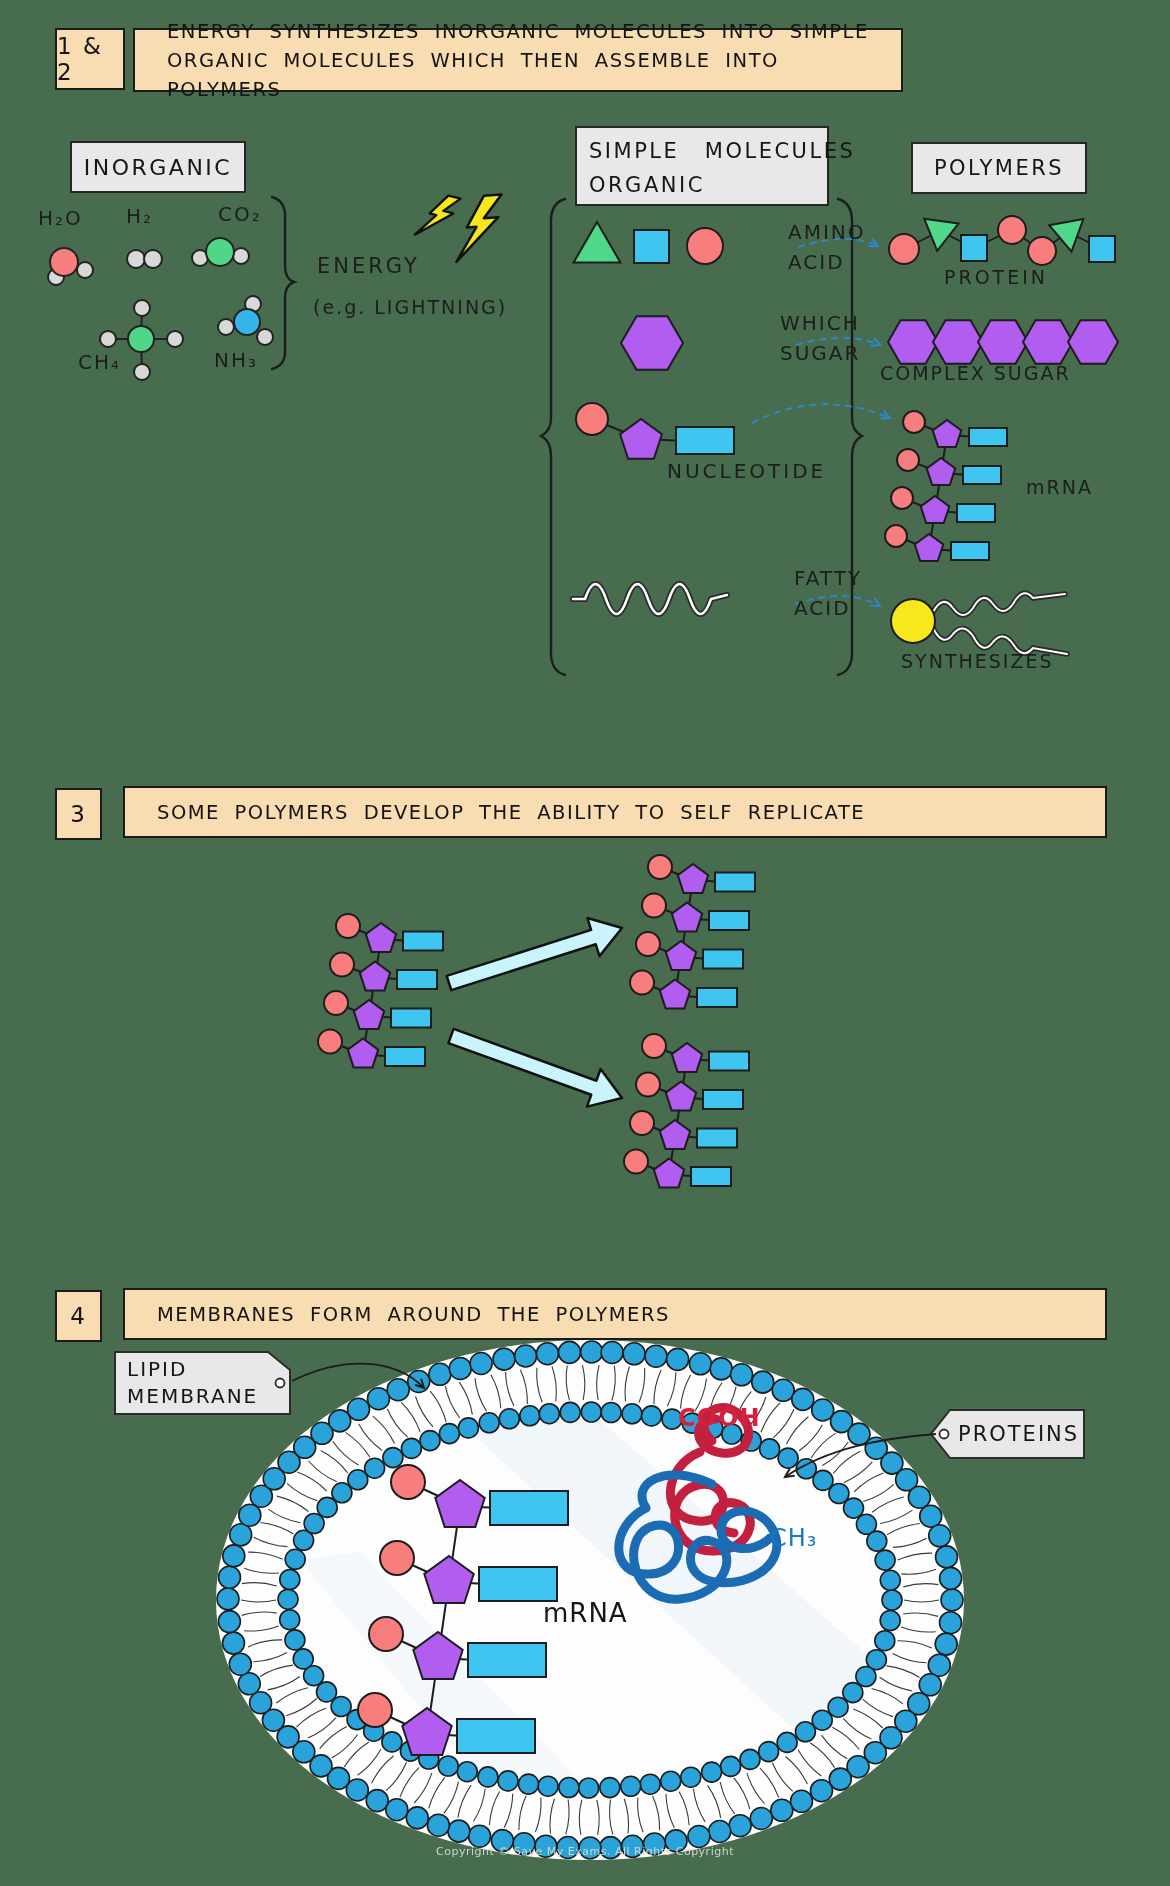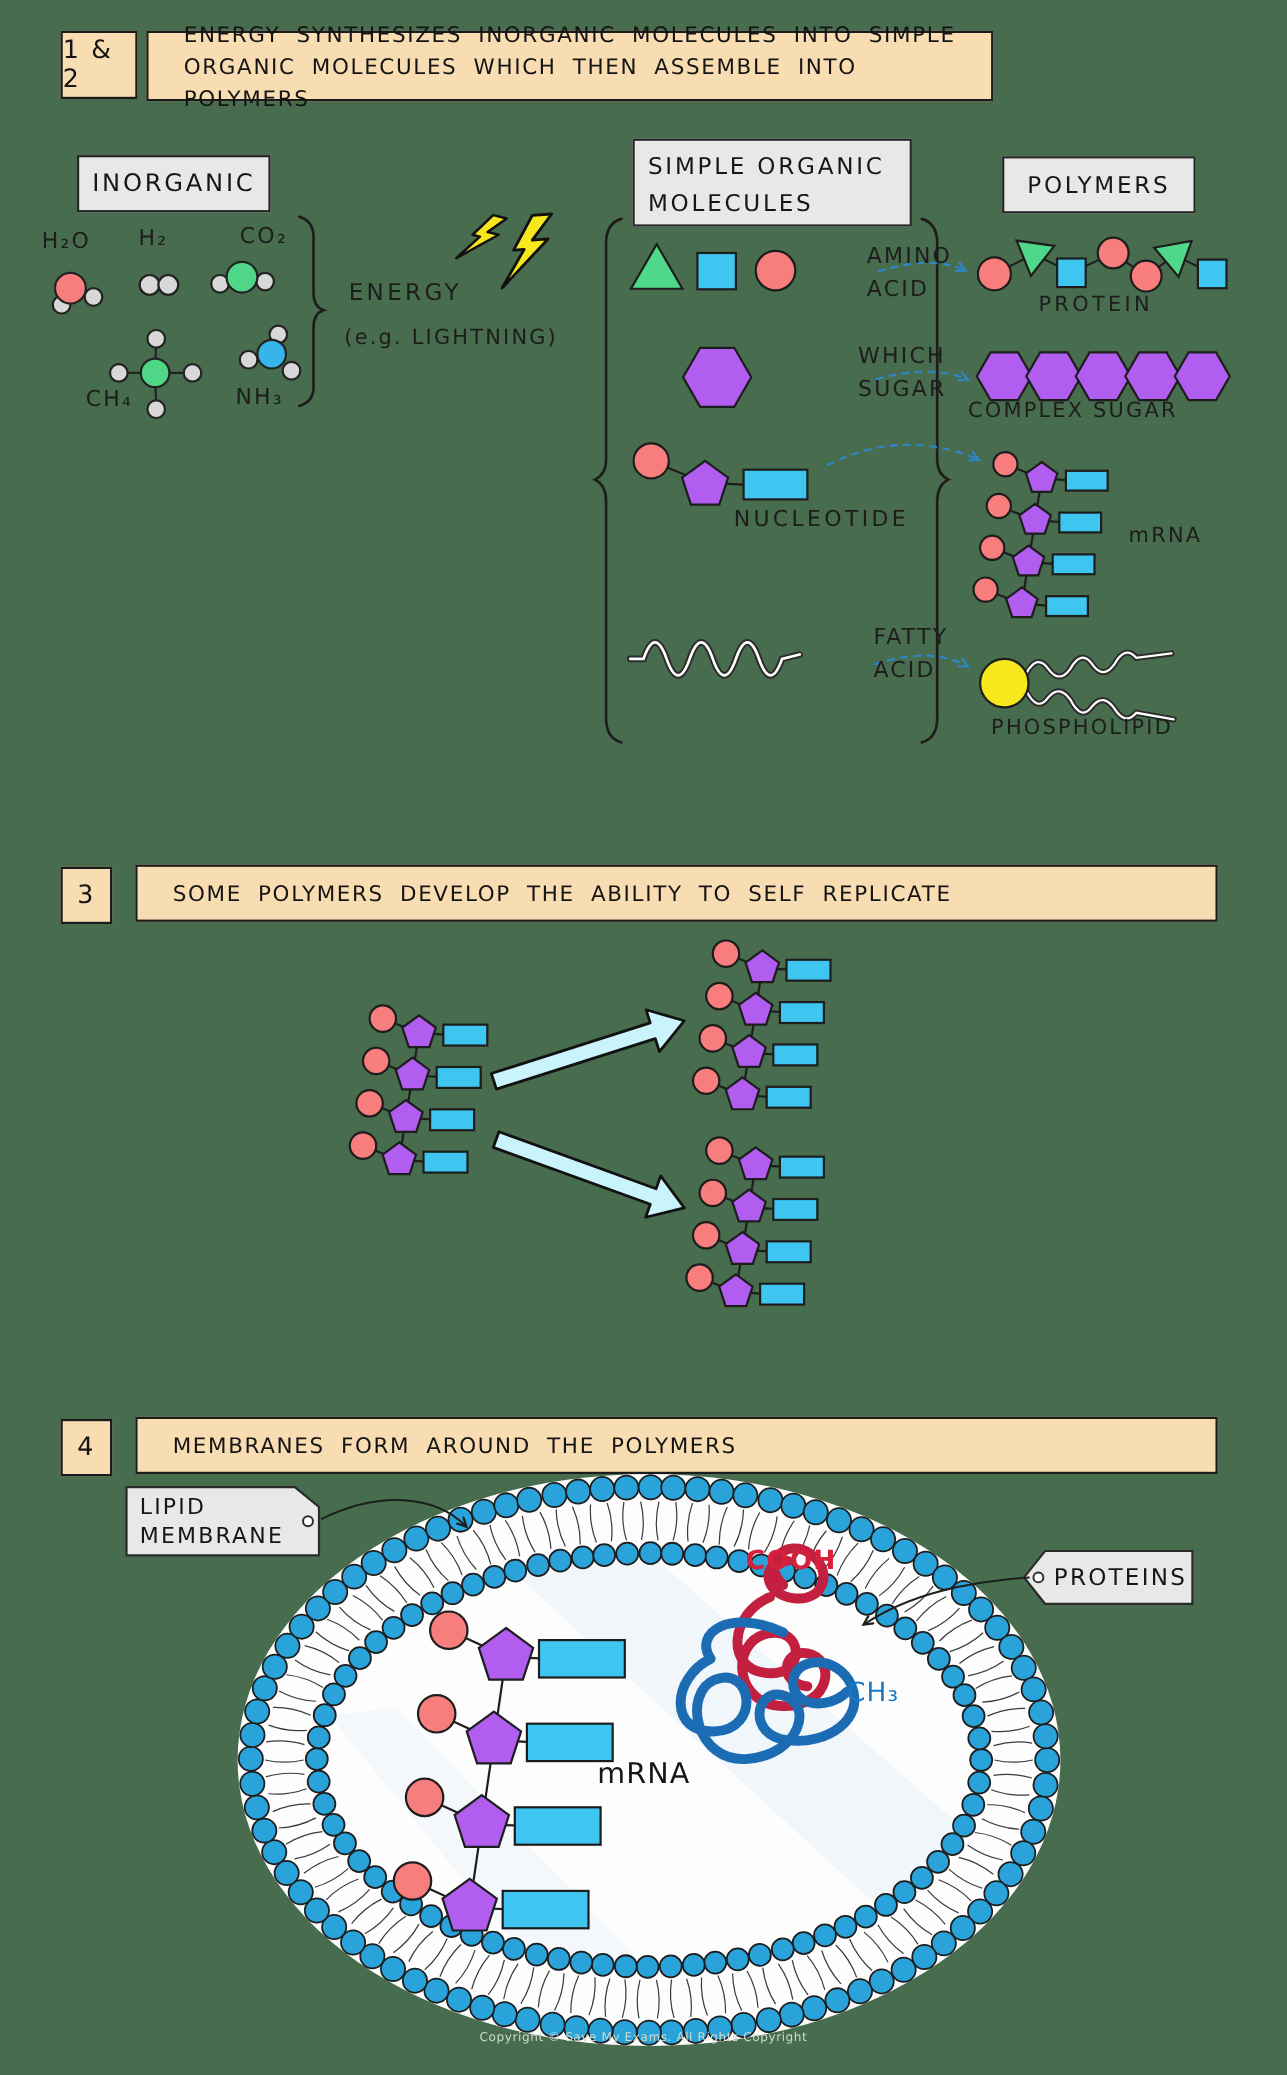--- a/index.html
+++ b/index.html
@@ -7,21 +7,21 @@
     --cooh:#d6203c; --ch3:#1878c8; --footer:#cdd8cd;
   }
   html,body{margin:0;padding:0;background:var(--bg);}
   .canvas{position:relative;width:1170px;height:1886px;background:var(--bg);
     font-family:"DejaVu Sans",sans-serif;overflow:hidden;}
   #art{position:absolute;left:0;top:0;z-index:1;}
   .lbl{position:absolute;color:var(--ink);letter-spacing:2px;z-index:2;white-space:nowrap;font-weight:500;}
   .lbl2{display:flex;flex-direction:column;margin-left:47px;}
   .gbox{position:absolute;background:var(--box-gray);border:2px solid #262626;color:#161616;z-index:2;
     display:flex;align-items:center;justify-content:center;letter-spacing:2.5px;font-weight:500;}
-  .gbox.left{justify-content:flex-start;align-items:flex-start;flex-direction:column;padding:6px 0 0 12px;box-sizing:border-box;}
+  .gbox.left{justify-content:flex-start;align-items:flex-start;flex-direction:row;padding:6px 0 0 12px;box-sizing:border-box;}
   .tanbox{position:absolute;background:var(--tan);border:2.5px solid #1b1b1b;color:#141414;z-index:3;box-sizing:border-box;}
   .num{display:flex;align-items:center;justify-content:center;font-size:23px;letter-spacing:2px;}
   .title{display:flex;flex-direction:column;justify-content:center;padding-left:32px;
     letter-spacing:1.5px;word-spacing:7px;font-size:19.5px;line-height:29px;font-weight:500;}
   .tagtext{position:absolute;z-index:2;color:#161616;letter-spacing:2px;font-weight:500;white-space:nowrap;}
   .footer{position:absolute;left:0;width:1170px;text-align:center;z-index:2;
     font-size:11px;color:var(--footer);letter-spacing:.5px;}
 </style>
 </head>
 <body>
@@ -583,21 +583,21 @@
   <div class="lbl" style="left:667px;top:459px;font-size:20px;letter-spacing:3px;">NUCLEOTIDE</div>
   <div class="lbl lbl2" style="left:747px;top:563px;font-size:20px;line-height:30px;">
     <span>FATTY</span>
     <span>ACID</span>
   </div>
 
   <div class="gbox" style="left:911px;top:142px;width:172px;height:48px;font-size:21px;text-align:center;">POLYMERS</div>
   <div class="lbl" style="left:944px;top:266px;font-size:19px;letter-spacing:3px;">PROTEIN</div>
   <div class="lbl" style="left:880px;top:362px;font-size:19px;">COMPLEX  SUGAR</div>
   <div class="lbl" style="left:1026px;top:476px;font-size:19px;">mRNA</div>
-  <div class="lbl" style="left:901px;top:650px;font-size:19px;">PHOSPHOLIPID</div>
+  <div class="lbl" style="left:901px;top:650px;font-size:19px;">SYNTHESIZES</div>
 
   <div class="tanbox num" style="left:55px;top:788px;width:47px;height:52px;">3</div>
   <div class="tanbox title" style="left:123px;top:786px;width:984px;height:52px;">
     <span>SOME  POLYMERS  DEVELOP  THE  ABILITY  TO  SELF  REPLICATE</span>
   </div>
 
   <div class="tanbox num" style="left:55px;top:1290px;width:47px;height:52px;">4</div>
   <div class="tanbox title" style="left:123px;top:1288px;width:984px;height:52px;">
     <span>MEMBRANES  FORM  AROUND  THE  POLYMERS</span>
   </div>

